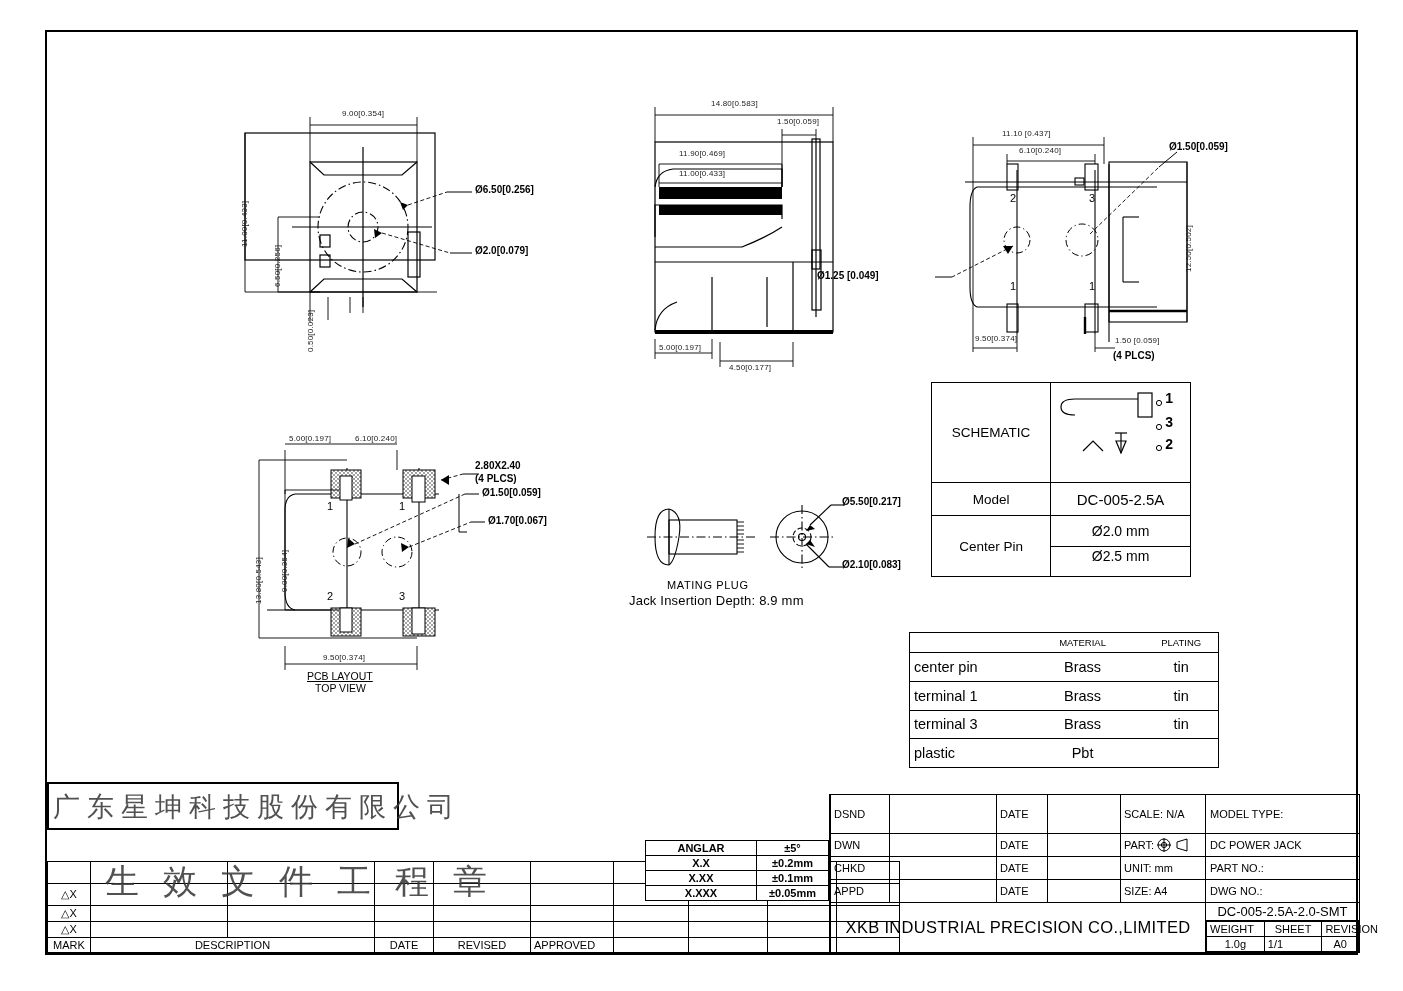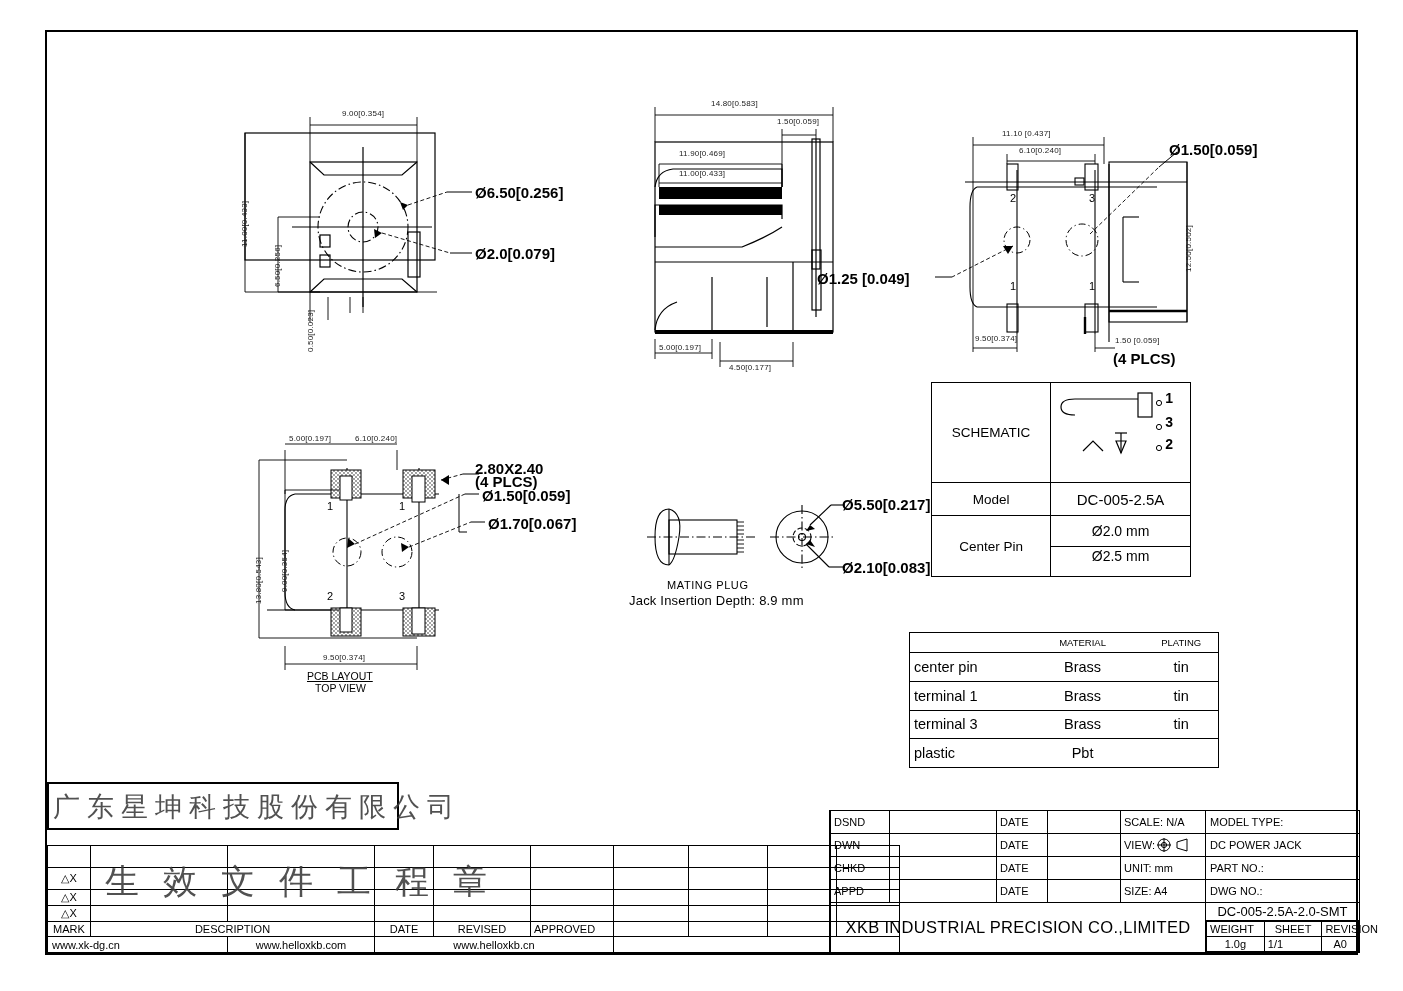--- a/index.html
+++ b/index.html
@@ -1,20 +1,20 @@
 <!DOCTYPE html>
 <html><head>
 <meta charset="utf-8">
 <style>
   html,body{margin:0;padding:0;background:#fff;}
   body{width:1403px;height:991px;position:relative;font-family:"Liberation Sans",sans-serif;color:#000;overflow:hidden;}
   #sheet{position:absolute;left:45px;top:30px;width:1313px;height:925px;border:2px solid #000;box-sizing:border-box;background:#fff;}
   .abs{position:absolute;}
   .dim{font-size:8px;letter-spacing:0.2px;white-space:nowrap;color:#1a1a1a;}
-  .dimb{font-size:15px;font-weight:bold;white-space:nowrap;}
+  .dimb{font-size:10px;font-weight:bold;white-space:nowrap;}
   .lbl{font-size:10px;white-space:nowrap;}
   .vtext{transform-origin:left top;white-space:nowrap;}
   svg{display:block;overflow:visible;}
   
   table{border-collapse:collapse;}
   .schem{position:absolute;left:884px;top:350px;width:260px;height:195px;}
   .schem table{width:100%;height:100%;border:1.6px solid #000;}
   .schem td{border:1.4px solid #000;text-align:center;font-size:13.5px;}
   .matt{position:absolute;left:862px;top:600px;width:310px;height:136px;}
   .matt table{width:100%;height:100%;border:1.6px solid #000;}
@@ -437,52 +437,68 @@
             <td class="tiny" style="text-align:center;">MARK</td>
             <td class="tiny" colspan="2" style="text-align:center;">DESCRIPTION</td>
             <td class="tiny" style="text-align:center;">DATE</td>
             <td class="tiny" style="text-align:center;">REVISED</td>
             <td class="tiny" style="text-align:left;">APPROVED</td>
             <td></td>
                 <td></td>
                 <td></td>
                 <td></td>
           </tr>
-          <tr style="height:16px;">
-            <td class="tiny" colspan="2" style="padding-left:4px;">www.xk-dg.cn</td>
-            <td class="tiny" style="text-align:center;">www.helloxkb.com</td>
-            <td class="tiny" colspan="3" style="text-align:center;">www.helloxkb.cn</td>
-            <td colspan="4"></td>
-          </tr>
         </tbody>
           </table>
 
+        <div style="position:absolute;right:0;bottom:52px;width:184px;">
+          <table class="tbl2" style="width:184px;table-layout:fixed;background:#fff;">
+            <tbody>
+                <tr style="height:15px;">
+              <td class="smcap" style="text-align:center;width:104px;font-weight:bold;">ANGLAR</td>
+              <td class="smcap" style="text-align:center;font-weight:bold;">±5°</td>
+            </tr>
+            <tr style="height:14px;">
+              <td class="smcap" style="text-align:center;font-weight:bold;">X.X</td>
+              <td class="smcap" style="text-align:center;font-weight:bold;">±0.2mm</td>
+            </tr>
+            <tr style="height:14px;">
+              <td class="smcap" style="text-align:center;font-weight:bold;">X.XX</td>
+              <td class="smcap" style="text-align:center;font-weight:bold;">±0.1mm</td>
+            </tr>
+            <tr style="height:14px;">
+              <td class="smcap" style="text-align:center;font-weight:bold;">X.XXX</td>
+              <td class="smcap" style="text-align:center;font-weight:bold;">±0.05mm</td>
+            </tr>
+          </tbody>
+            </table>
+        </div>
 
         <div class="stamp" style="left:6px;bottom:128px;font-size:27px;letter-spacing:7px;">广东星坤科技股份有限公司</div>
         <div class="stamp" style="left:58px;bottom:48px;font-size:34px;letter-spacing:24px;">生效文件工程章</div>
       </div>
 
       <div style="position:relative;width:531px;">
         <table class="tbl2" style="width:531px;table-layout:fixed;border-left:2px solid #000;">
           <tbody>
-              <tr style="height:23px;">
+              <tr style="height:39px;">
             <td style="width:52px;" class="smcap">DSND</td>
             <td style="width:100px;"></td>
             <td style="width:44px;" class="smcap">DATE</td>
             <td style="width:66px;"></td>
             <td style="width:78px;" class="smcap" style2="">SCALE: N/A</td>
             <td rowspan="1" colspan="2" class="smcap" style="padding-left:4px;">MODEL TYPE:</td>
           </tr>
           <tr style="height:23px;">
             <td class="smcap">DWN</td>
             <td></td>
             <td class="smcap">DATE</td>
             <td></td>
             <td class="smcap" style="position:relative;">
-              <span>VIEW:</span>
+              <span>PART:</span>
               <svg width="36" height="14" style="position:absolute;left:36px;top:4px;">
                 <g stroke="#000" fill="none" stroke-width="1">
                   <circle cx="7" cy="7" r="6"></circle>
                       <circle cx="7" cy="7" r="2.6"></circle>
                   <line x1="7" y1="0" x2="7" y2="14"></line>
                       <line x1="0" y1="7" x2="14" y2="7"></line>
                   <path d="M30 1 L30 13 L20 10 L20 4 Z"></path>
                 </g>
               </svg>
             </td>

